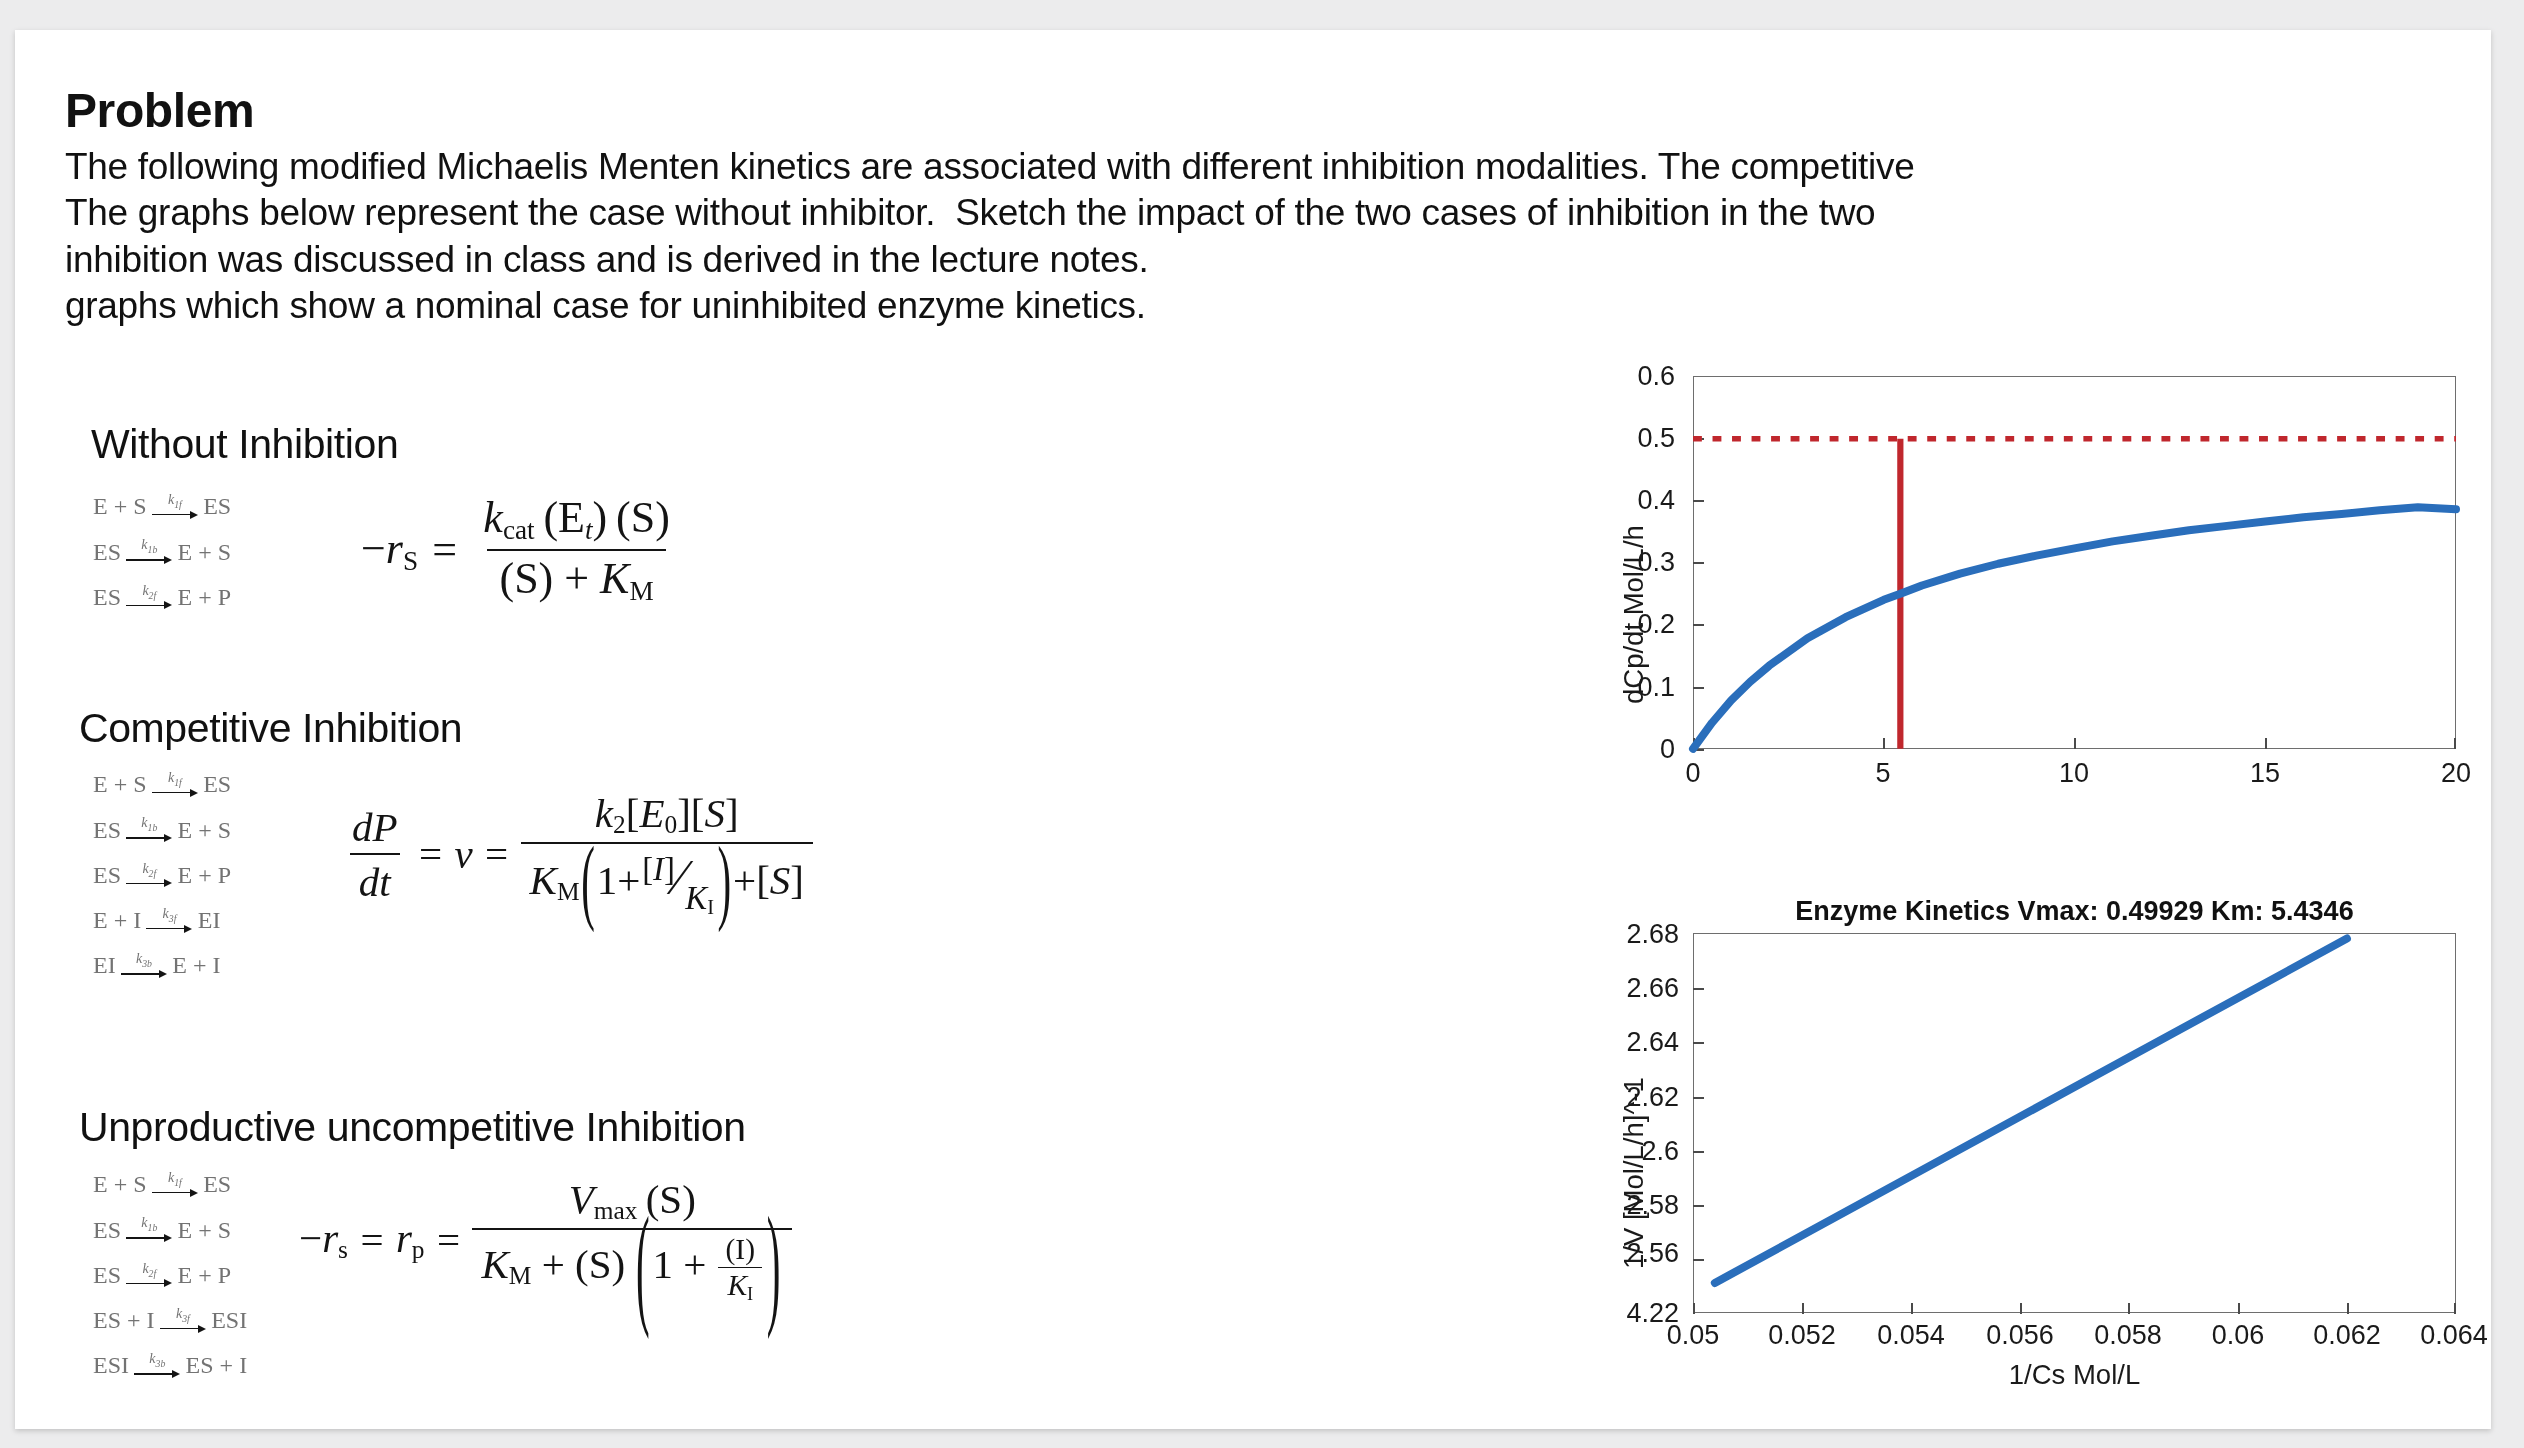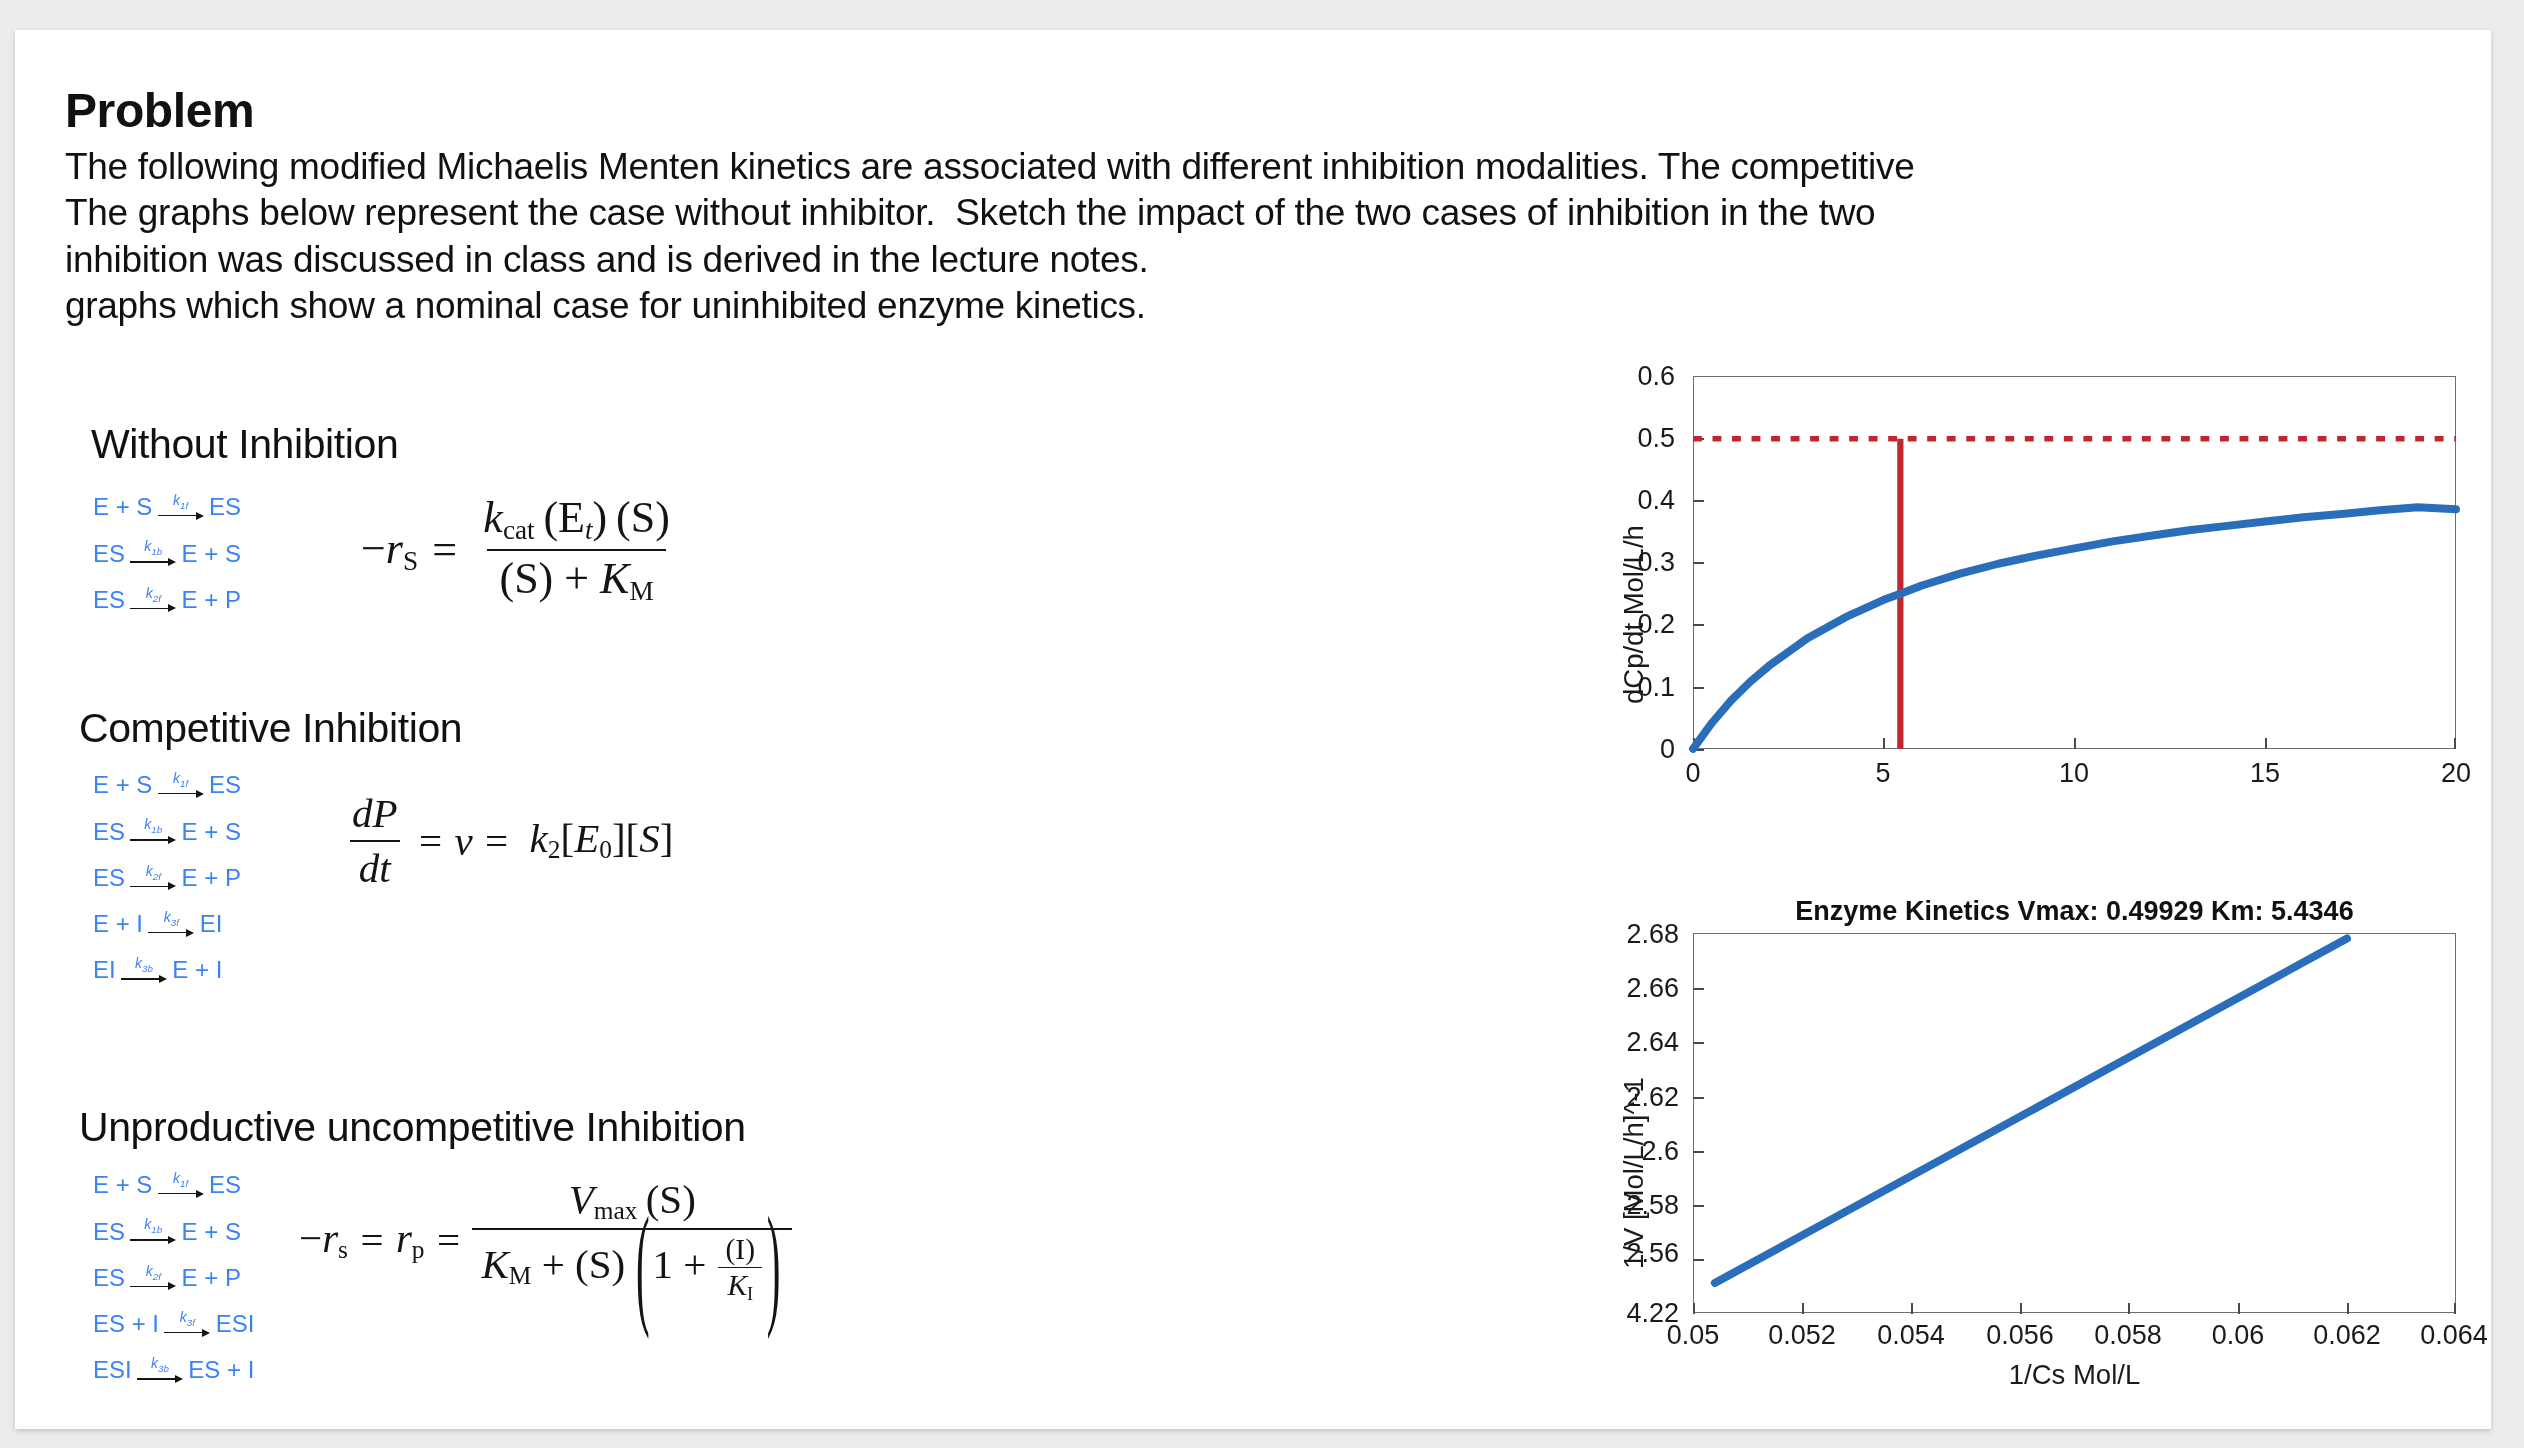--- a/index.html
+++ b/index.html
@@ -33,22 +33,22 @@
   .sec-head{
     position:absolute;font-size:41px;color:#111;letter-spacing:-0.4px;
   }
   .sec1{left:76px;top:391px;}
   .sec2{left:64px;top:675px;}
   .sec3{left:64px;top:1074px;}
 
   
   .rxn{
     position:absolute;
-    font-family:Liberation Sans, sans-serif;
-    color:#3b82f6;
+    font-family:Liberation Serif, serif;
+    color:#737373;
   }
   .rxn .line{
     display:flex;align-items:flex-end;
     font-size:24px;white-space:nowrap;
     margin-bottom:18px;
   }
   .rxn .arrow{
     display:inline-flex;flex-direction:column;align-items:center;
     margin:0 5.3px 1.8px 5.3px;
   }
@@ -229,20 +229,23 @@
     <span class="stack">
       <span class="frac">
         <span class="num it">dP</span>
         <span class="den it">dt</span>
       </span>
       <span style="padding:0 12.4px;">=</span>
       <span class="it">v</span>
       <span style="padding:0 12.4px;">=</span>
       <span class="frac">
         <span class="num"><span class="it">k</span><span class="sm">2</span>[<span class="it">E</span><span class="sm">0</span>][<span class="it">S</span>]</span>
+        <span class="den">
+          <span class="it">K</span><span class="sm">M</span><span class="bigparen">(</span>1+<span class="dfrac"><span class="top">[<span class="it">I</span>]</span><span class="slash">⁄</span><span class="bot"><span class="it">K</span><span class="sm">I</span></span></span><span class="bigparen">)</span>+[<span class="it">S</span>]
+        </span>
       </span>
     </span>
   </div>
 
   <div class="sec-head sec3">Unproductive uncompetitive Inhibition</div>
 
   <div class="rxn rxn3">
     <div class="line">
       <span>E + S</span>
       <span class="arrow">

